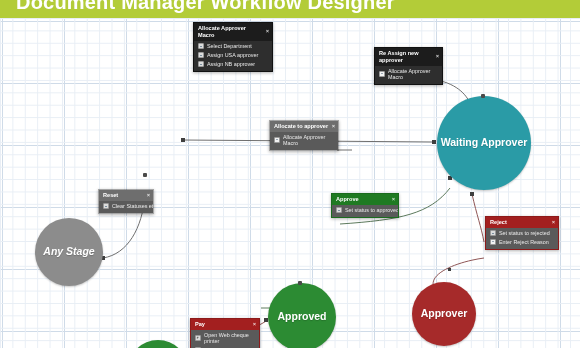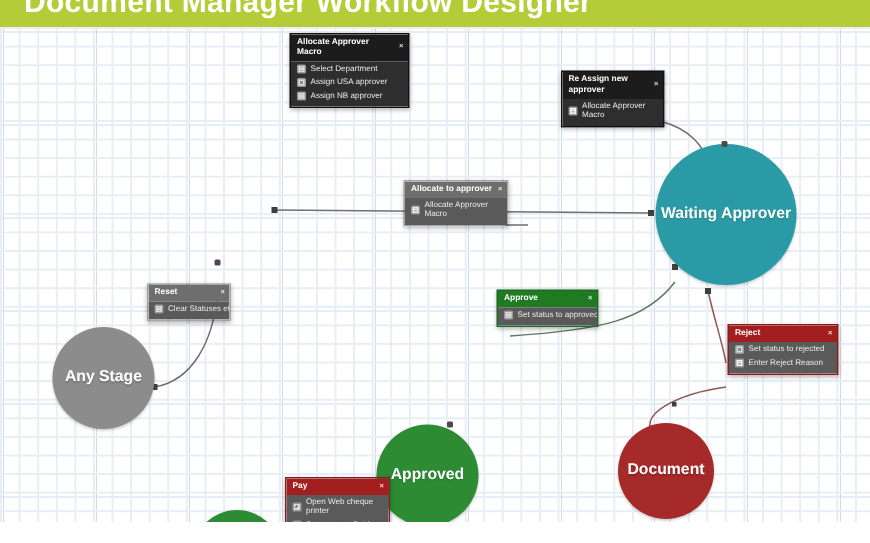--- a/index.html
+++ b/index.html
@@ -172,31 +172,31 @@
       </g>
     </svg>
 
     <div class="port" style="left:143px;top:155px;"></div>
 
     <div class="node node-teal" style="left:437px;top:78px;width:94px;height:94px;">
       <span>Waiting Approver</span>
     </div>
     <div class="port" style="left:481px;top:76px;"></div>
 
-    <div class="node node-grey" style="left:35px;top:200px;width:68px;height:68px;">
+    <div class="node node-grey" style="left:35px;top:200px;width:68px;height:68px;font-style:italic;">
       <span>Any Stage</span>
     </div>
 
-    <div class="node node-green" style="left:251px;top:265px;width:68px;height:68px;text-align:center;">
+    <div class="node node-green" style="left:268px;top:265px;width:68px;height:68px;text-align:center;">
       <span>Approved</span>
     </div>
     <div class="port" style="left:298px;top:263px;"></div>
 
     <div class="node node-red" style="left:412px;top:264px;width:64px;height:64px;">
-      <span>Document</span>
+      <span>Approver</span>
     </div>
 
     <div class="node node-green" style="left:128px;top:322px;width:60px;height:60px;">
       
     </div>
 
     <div class="panel panel-dark" style="left:193px;top:4px;width:78px;">
       <div class="panel-head">
         <span class="ttl">Allocate Approver
 Macro</span>

